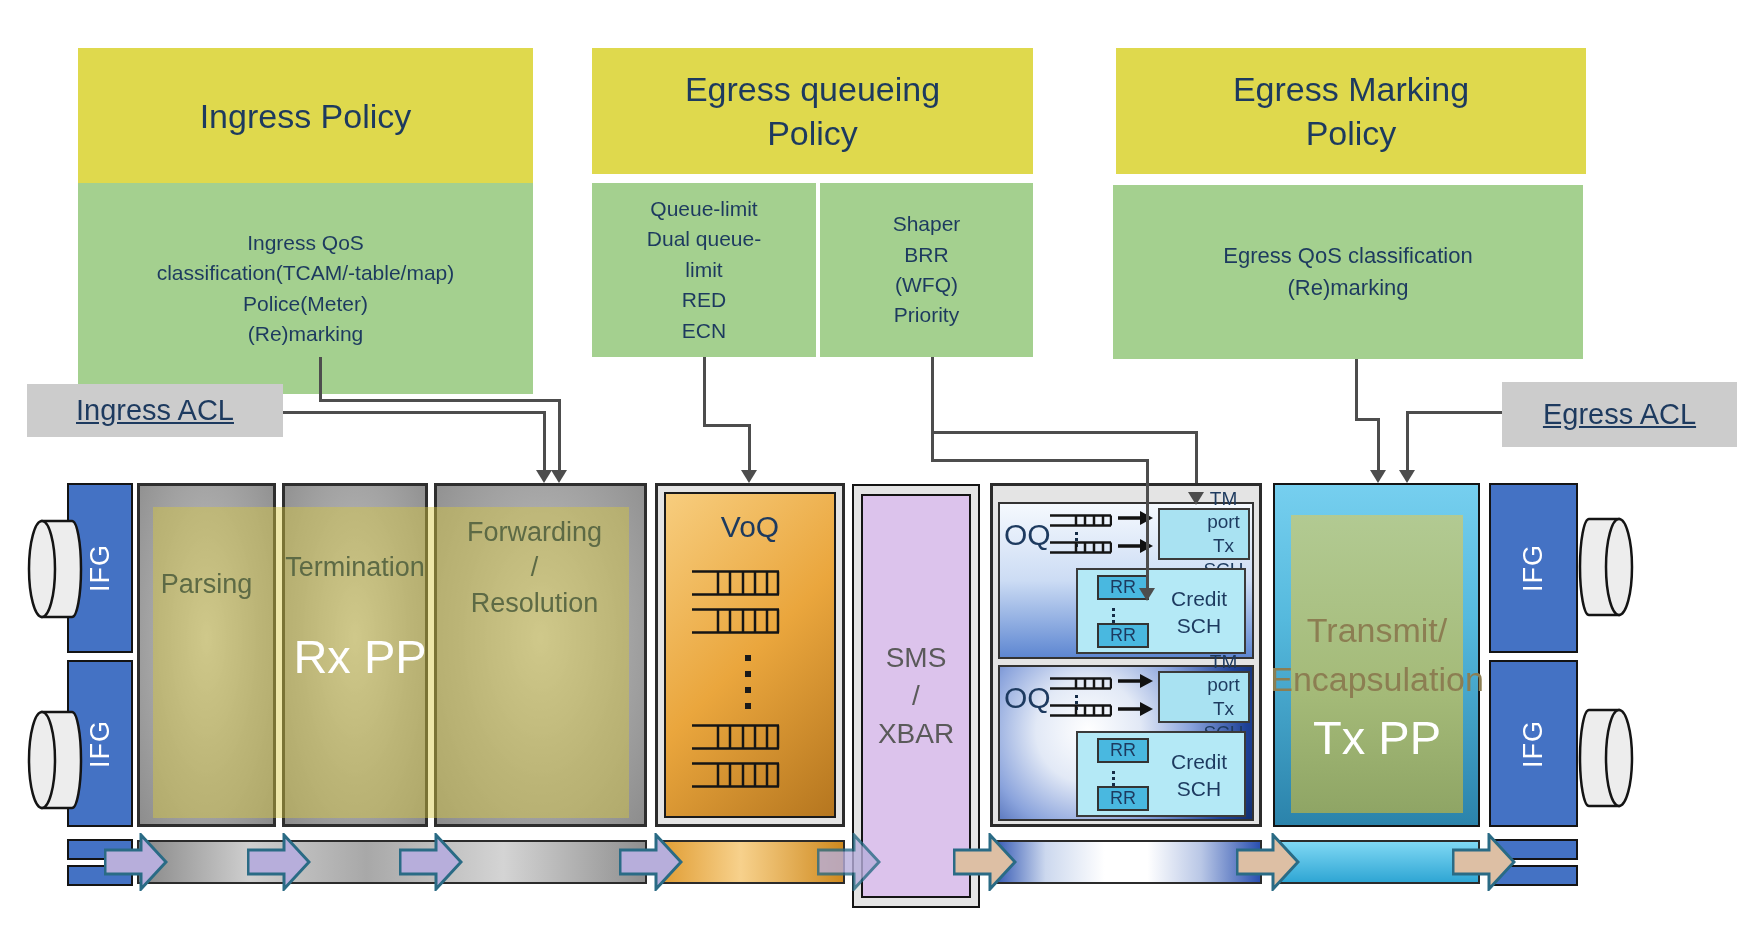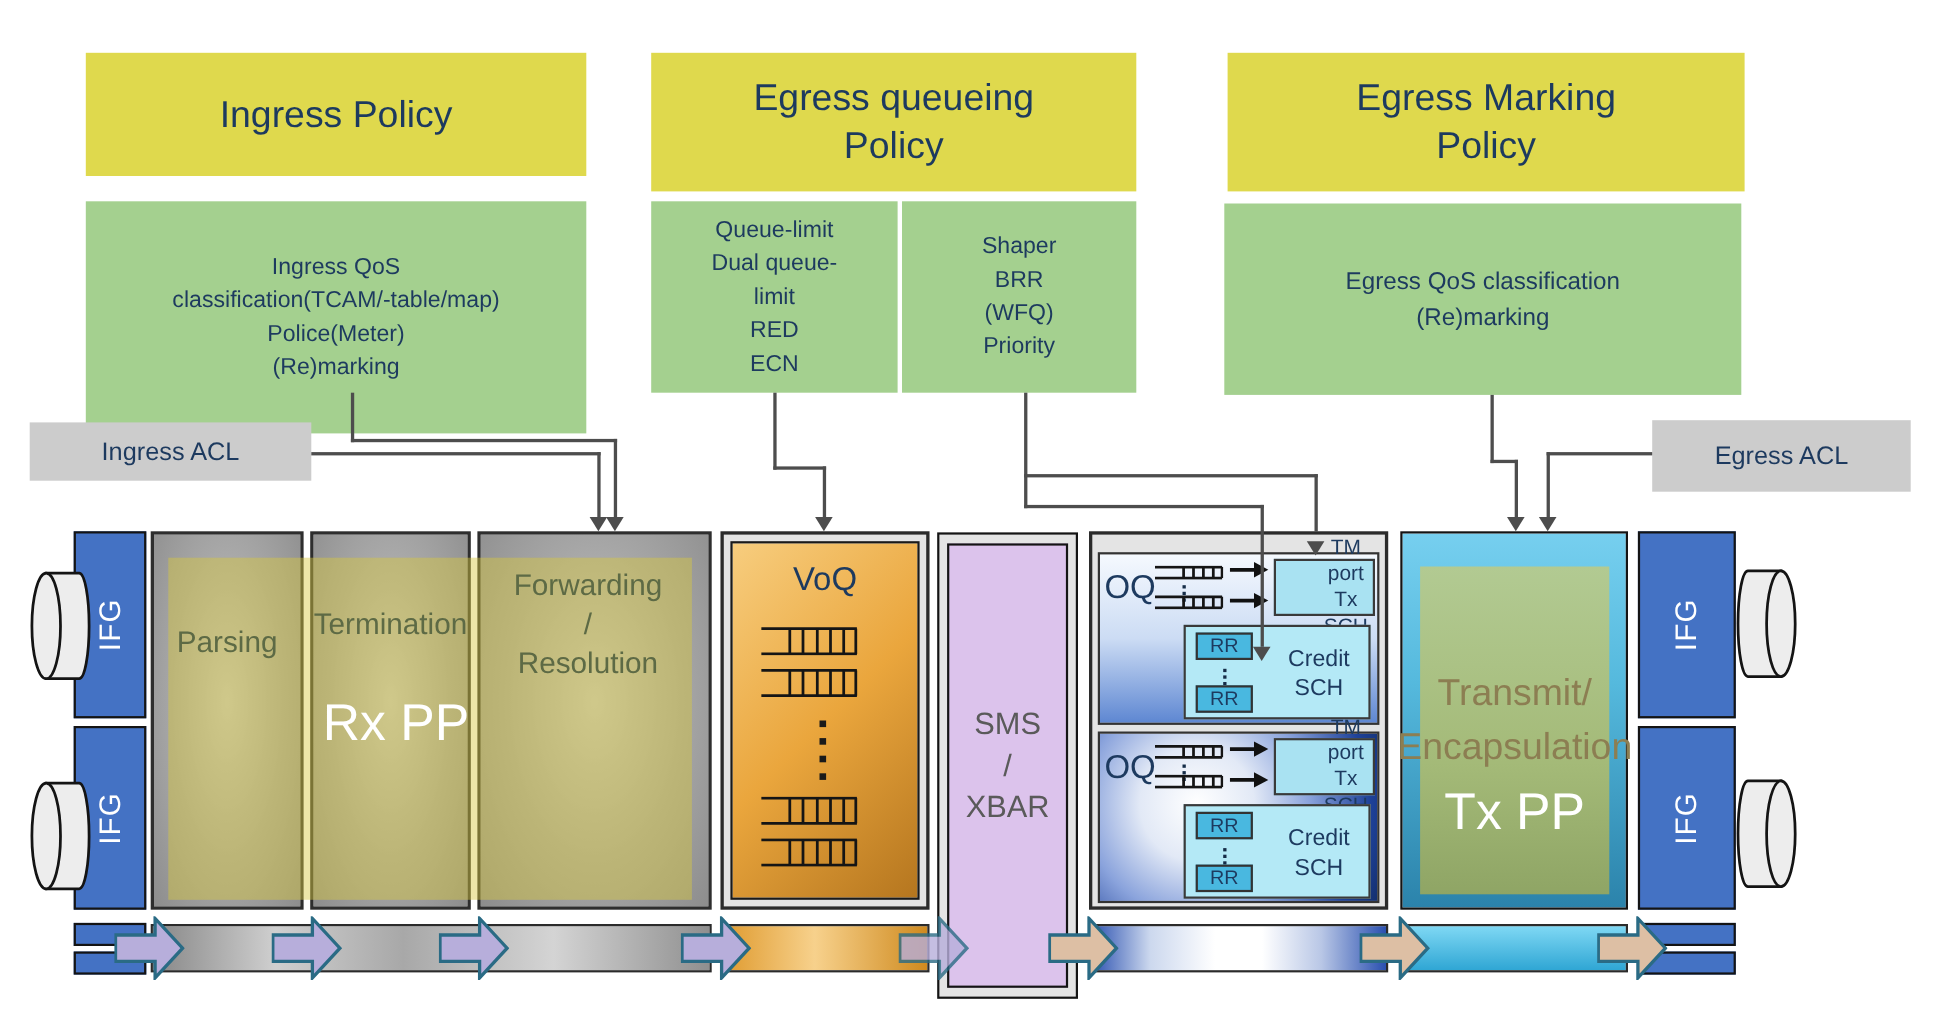--- a/index.html
+++ b/index.html
@@ -2,21 +2,21 @@
 <html style="--yellow: #dfd94d; --green: #a4d08f; --acl-gray: #cccccc; --navy: #1d3a5f; --connector: #4d4d4d; --ifg-blue: #4472c4; --sms-purple: #dcc3ec; --cyan-box: #a9e2f2; --rr-blue: #49b8e0; --arrow-purple: #b7aedb; --arrow-tan: #ddbfa4; --arrow-border: #2a6b85; --stage-text: #5d6a45; --transmit-text: #8c7e52;"><head>
 <meta charset="utf-8">
 <style>
   html,body{margin:0;padding:0;background:#fff;font-family:"Liberation Sans",sans-serif;}
   #canvas{position:relative;width:1764px;height:926px;background:#fff;overflow:hidden;}
   .abs{position:absolute;box-sizing:border-box;}
   .ctr{display:flex;align-items:center;justify-content:center;text-align:center;white-space:pre-line;}
   .yellow-box{background:var(--yellow);color:var(--navy);font-size:34px;line-height:1.3;}
   .green-box{background:var(--green);color:var(--navy);font-size:21px;line-height:1.45;}
   .green-box.lg{font-size:22px;}
-  .acl-box{background:var(--acl-gray);color:var(--navy);font-size:23px;}
+  .acl-box{background:var(--acl-gray);color:var(--navy);font-size:29px;text-decoration:underline;}
   .cl{position:absolute;background:var(--connector);}
   .ah{position:absolute;width:0;height:0;border-left:8px solid transparent;border-right:8px solid transparent;border-top:13px solid var(--connector);}
   .ifg{background:var(--ifg-blue);border:2px solid #141414;color:#fff;font-size:27px;
        display:flex;align-items:center;justify-content:center;}
   .ifg span{writing-mode:vertical-rl;transform:rotate(180deg);letter-spacing:1px;}
   .stage{border:3px solid #2e2e2e;background:radial-gradient(ellipse at 50% 45%,#c9c9c9 0%,#a6a6a6 55%,#8d8d8d 100%);}
   .olive{background:rgba(216,200,63,0.45);pointer-events:none;}
   .stage-label{color:var(--stage-text);font-size:27px;line-height:1.3;}
   .rxpp-label{color:#fff;font-size:47px;}
   .voq-outer{background:#e4e4e4;border:3px solid #2b2b2b;}
@@ -26,21 +26,21 @@
   .dotsq div{width:6px;height:6px;background:#1a1a1a;margin:10px auto;}
   .sms-outer{background:#e4e4e4;border:2.5px solid #141414;}
   .sms-inner{background:var(--sms-purple);border:2.5px solid #141414;color:#5a5a5a;font-size:28px;line-height:1.35;}
   .oq-outer{background:#e4e4e4;border:3px solid #2b2b2b;}
   .oq-panel{border:2.5px solid #333;}
   .oq-top{background:linear-gradient(180deg,#f5f9fe 0%,#ccdcf4 50%,#5e87d2 100%);}
   .oq-bottom{background:radial-gradient(circle at 35% 42%,#ffffff 0%,#e2e9f6 28%,#8aa3dc 55%,#1e4198 85%,#132f6e 100%);}
   .oq-label{color:var(--navy);font-size:30px;}
   .tm-box{background:var(--cyan-box);border:2.5px solid #3a3a3a;color:var(--navy);font-size:19px;line-height:1.25;padding-left:39px;}
   .credit-box{background:#b4e9f6;border:2.5px solid #3a3a3a;}
-  .rr-box{background:var(--rr-blue);border:2px solid #333;color:var(--navy);font-size:18px;}
+  .rr-box{background:var(--rr-blue);border:2px solid #333;color:var(--navy);font-size:18px;margin-left:10px;}
   .credit-label{color:var(--navy);font-size:21px;line-height:1.3;}
   .vdots div{width:3px;height:3px;background:#152c47;margin:3px auto;}
   .txpp{background:linear-gradient(180deg,#76cfef 0%,#55b9dd 40%,#2b83ab 100%);border:2.5px solid #141414;}
   .txpp-inner{background:linear-gradient(180deg,#b2ca92 0%,#a4ba78 60%,#8fa565 100%);}
   .transmit-label{color:var(--transmit-text);font-size:34px;line-height:1.45;}
   .txpp-label{color:#fff;font-size:47px;}
   .bar{border:2.5px solid #2b2b2b;}
   .bar-gray{background:linear-gradient(90deg,#878787 0%,#cfcfcf 22%,#a8a8a8 45%,#d4d4d4 72%,#8f8f8f 100%);}
   .bar-orange{background:linear-gradient(90deg,#df9a2e 0%,#f7d18c 45%,#cf8a1f 100%);}
   .bar-bluewhite{background:linear-gradient(90deg,#2a50b0 0%,#ccd8ee 20%,#ffffff 42%,#ffffff 58%,#b9c7e6 78%,#2a50b0 100%);}
@@ -51,21 +51,21 @@
   .flow-tan polygon{fill:var(--arrow-tan);}
   .cyl-shape{fill:#ededed;stroke:#141414;stroke-width:2.5;}
   .blk-arrow line{stroke:#111;stroke-width:3.5;}
   .blk-arrow polygon{fill:#111;}
 </style>
 </head>
 <body>
 
 <div id="canvas">
 
-  <div class="abs ctr yellow-box" style="left:78px;top:48px;width:455px;height:112px">Ingress Policy</div>
+  <div class="abs ctr yellow-box" style="left:78px;top:48px;width:455px;height:136px">Ingress Policy</div>
   <div class="abs ctr green-box" style="left:78px;top:183px;width:455px;height:211px">Ingress QoS
 classification(TCAM/-table/map)
 Police(Meter)
 (Re)marking</div>
 
   <div class="abs ctr yellow-box" style="left:592px;top:48px;width:441px;height:126px">Egress queueing
 Policy</div>
   <div class="abs ctr green-box" style="left:592px;top:183px;width:224px;height:174px">Queue-limit
 Dual queue-
 limit

